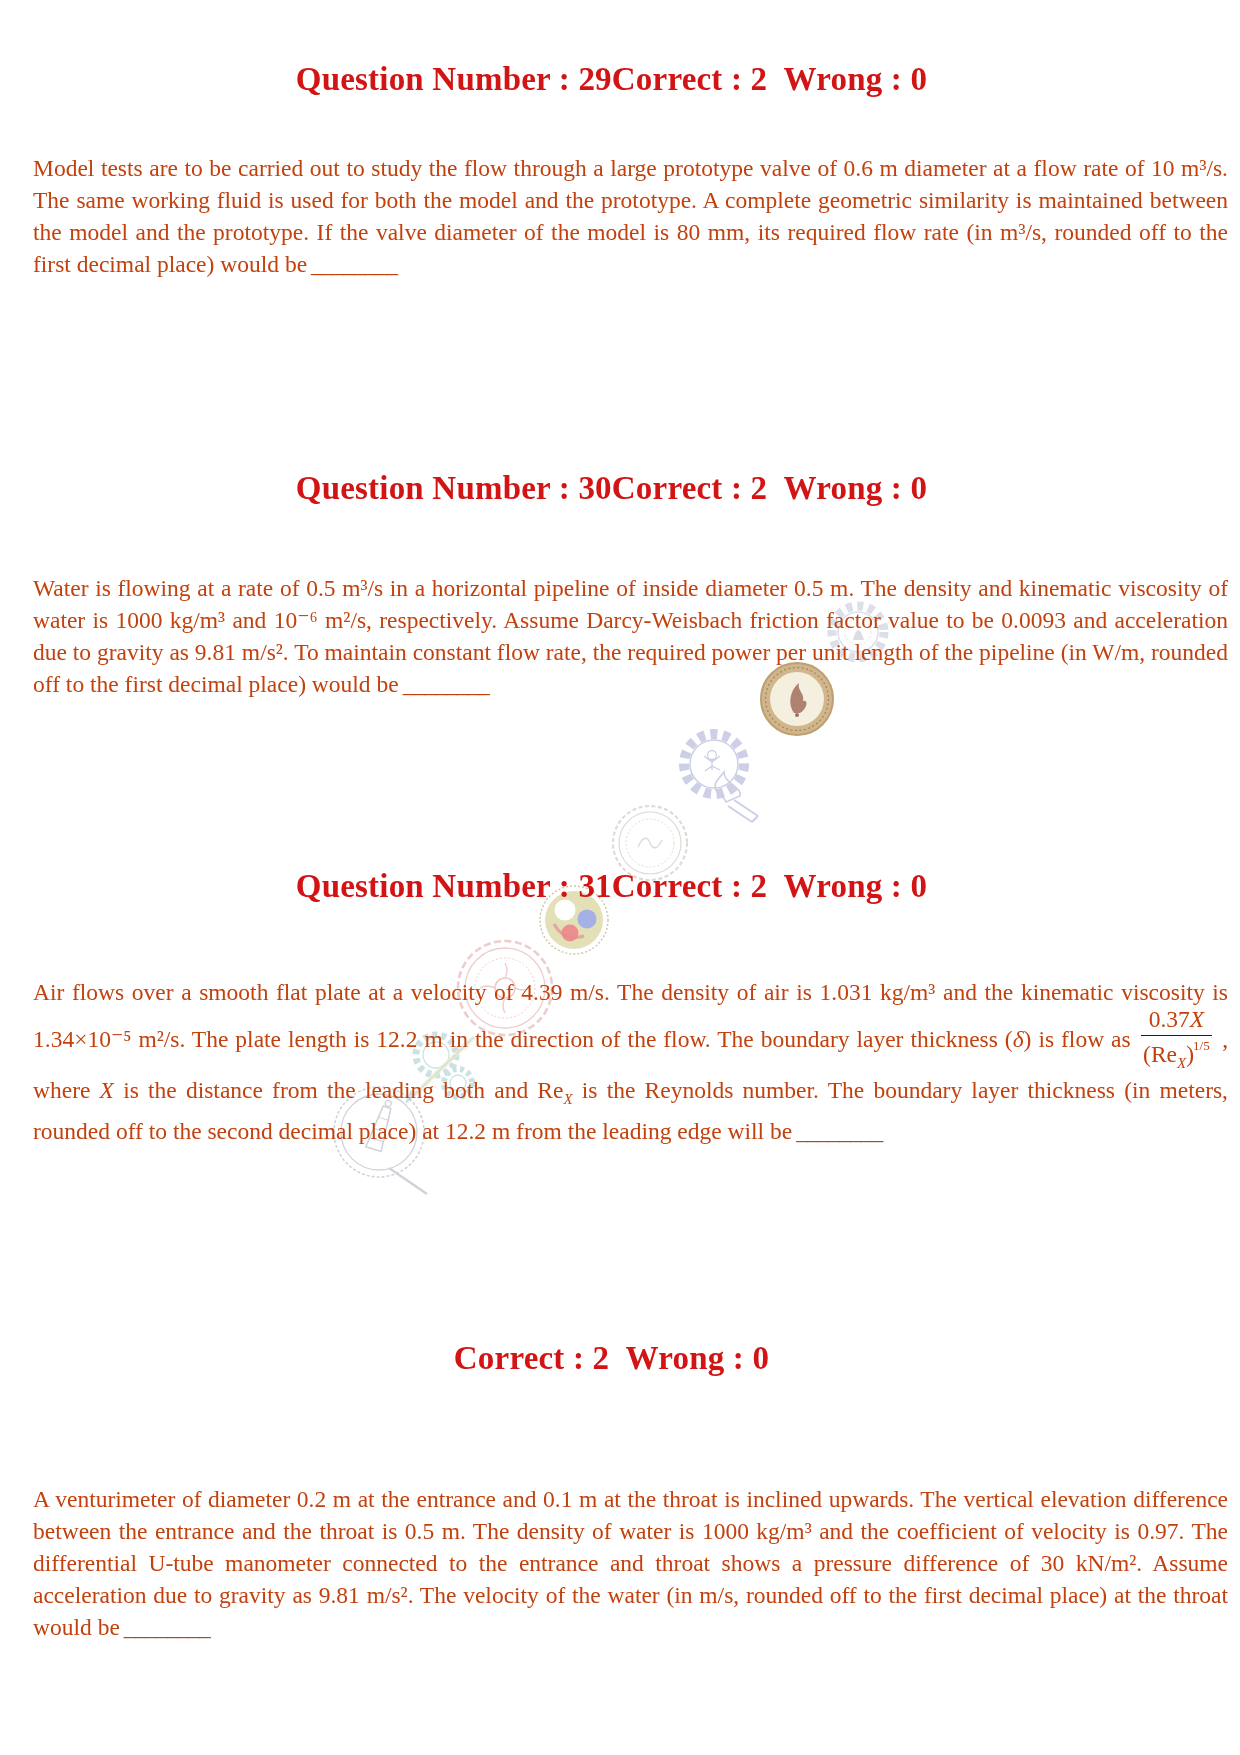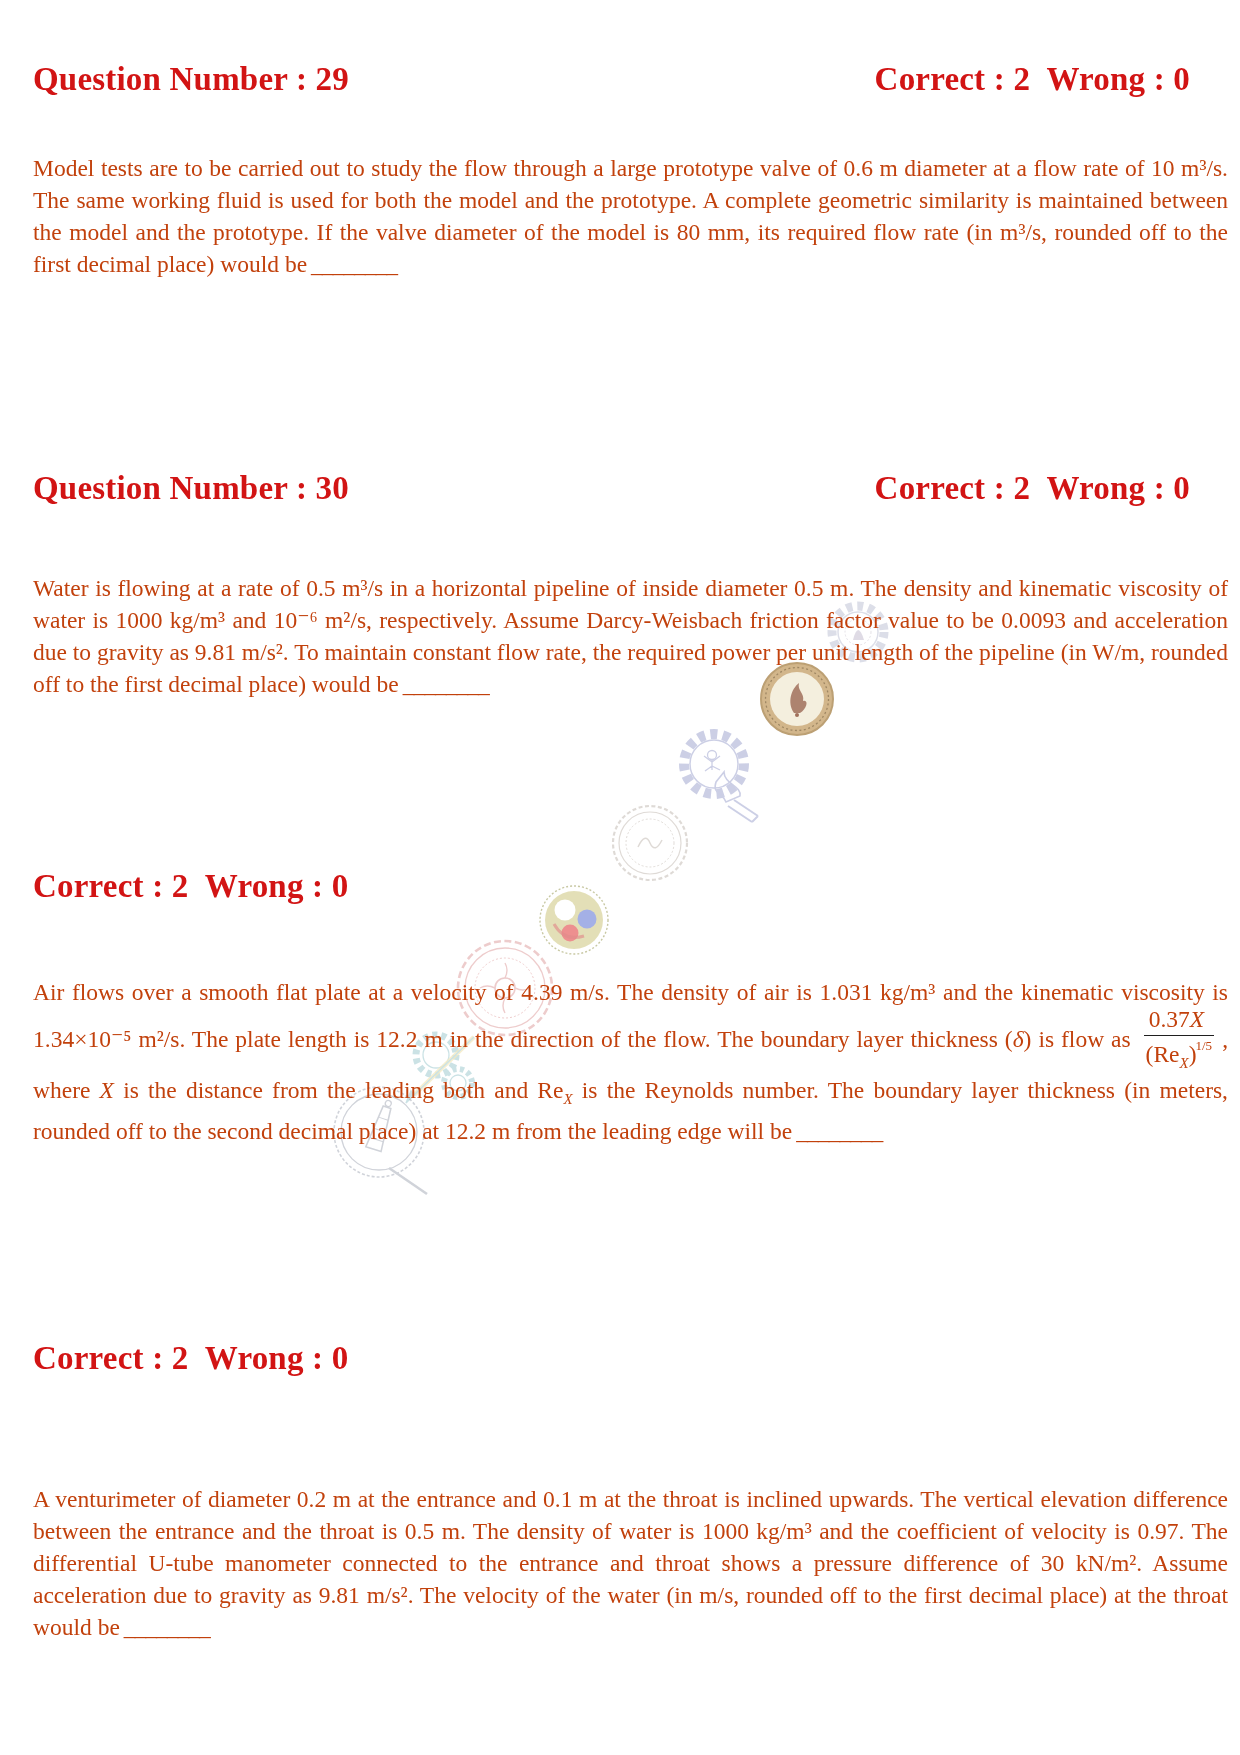--- a/index.html
+++ b/index.html
@@ -7,34 +7,34 @@
     position:relative;
     width:1240px;
     height:1755px;
     background:#ffffff;
     font-family:"Liberation Serif","DejaVu Serif",serif;
     overflow:hidden;
   }
   .wm-layer{position:absolute;top:0;left:0;width:1240px;height:1755px;z-index:0;pointer-events:none;}
   .qheader{
     position:absolute;left:33px;width:1157px;z-index:2;
-    display:flex;justify-content:space-between;align-items:baseline;
+    display:flex;justify-content:center;align-items:baseline;
     color:#d21414;font-weight:bold;font-size:33px;line-height:36px;
   }
   .qnum{letter-spacing:0.2px;}
   .qscore{white-space:pre;letter-spacing:0.2px;}
   .qbody{
     position:absolute;left:33px;width:1195px;z-index:2;
     font-size:23.5px;line-height:32px;color:#c2410c;
     text-align:justify;text-align-last:left;
   }
   .blank{letter-spacing:-1px;margin-left:4px;}
   .ivar{font-style:italic;}
   .fraction{
-    display:inline-flex;flex-direction:column;align-items:flex-end;
+    display:inline-flex;flex-direction:column;align-items:center;
     vertical-align:middle;margin:0 8px;line-height:1.15;position:relative;top:-2px;
   }
   .frac-num{padding:0 10px 2px;}
   .frac-den{border-top:1.6px solid #1f1f1f;padding:3px 2px 0;white-space:nowrap;}
   .sub-x{font-size:15px;font-style:italic;vertical-align:-6px;}
   .sup-exp{font-size:13px;vertical-align:12px;margin-left:-1px;}
 </style>
 </head>
 <body>
 
@@ -116,20 +116,21 @@
 
   <div class="qheader" style="top:470px">
     <span class="qnum">Question Number : 30</span>
     <span class="qscore">Correct : 2  Wrong : 0</span>
   </div>
   <div class="qbody" style="top:572px">
     <span>Water is flowing at a rate of 0.5 m³/s in a horizontal pipeline of inside diameter 0.5 m. The density and kinematic viscosity of water is 1000 kg/m³ and 10⁻⁶ m²/s, respectively. Assume Darcy-Weisbach friction factor value to be 0.0093 and acceleration due to gravity as 9.81 m/s². To maintain constant flow rate, the required power per unit length of the pipeline (in W/m, rounded off to the first decimal place) would be</span><span class="blank">________</span>
   </div>
 
   <div class="qheader" style="top:868px">
+    <span class="qnum">Question Number : 31</span>
     <span class="qscore">Correct : 2  Wrong : 0</span>
   </div>
   <div class="qbody" style="top:976px">
     <span>Air flows over a smooth flat plate at a velocity of 4.39 m/s. The density of air is 1.031 kg/m³ and the kinematic viscosity is 1.34×10⁻⁵ m²/s. The plate length is 12.2 m in the direction of the flow. The boundary layer thickness (</span><span class="ivar">δ</span><span>) is flow as</span><span class="fraction">
         <span class="frac-num"><span>0.37</span><span class="ivar">X</span></span>
         <span class="frac-den"><span>(Re</span><span class="sub-x">X</span><span>)</span><span class="sup-exp">1/5</span></span>
       </span><span>, where </span><span class="ivar">X</span><span> is the distance from the leading both and </span><span><span>Re</span><span class="sub-x">X</span></span><span> is the Reynolds number. The boundary layer thickness (in meters, rounded off to the second decimal place) at 12.2 m from the leading edge will be</span><span class="blank">________</span>
   </div>
 
   <div class="qheader" style="top:1340px">

